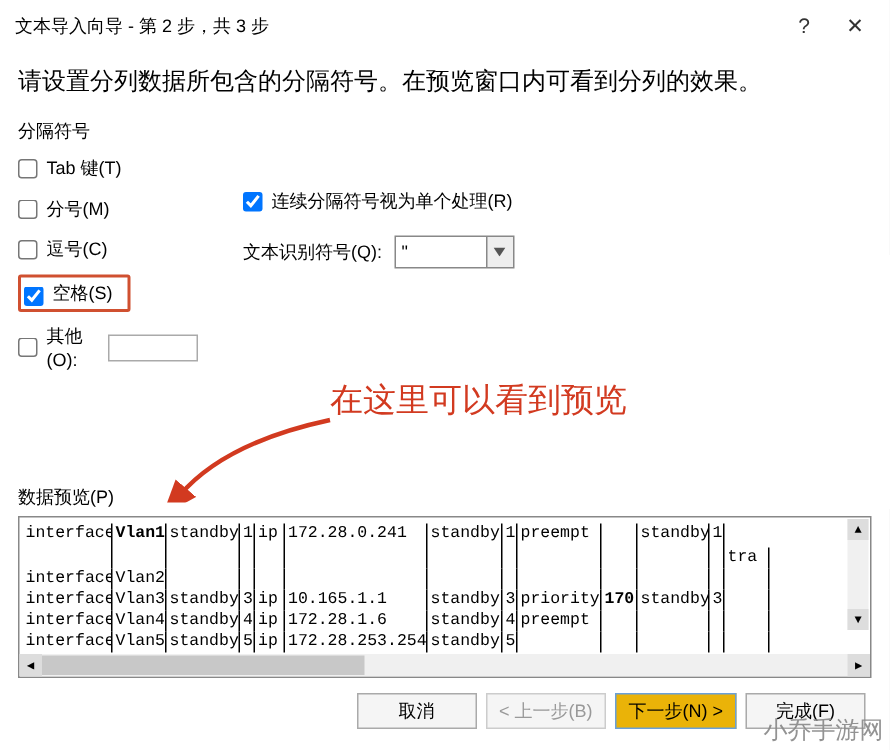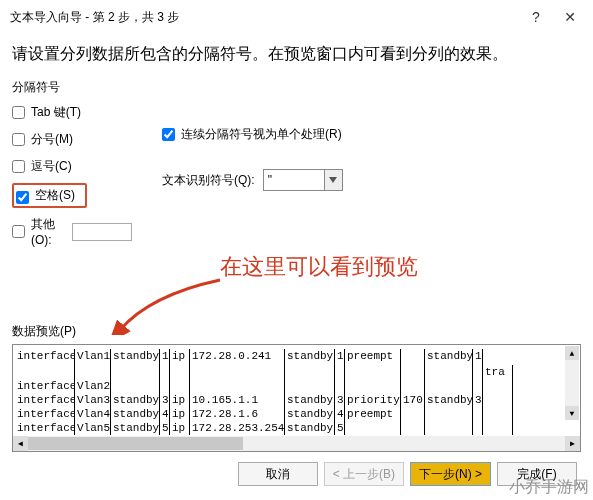--- a/index.html
+++ b/index.html
@@ -88,21 +88,21 @@
     align-items: flex-end;
   }
   input[type="checkbox"] {
     width: 13px;
     height: 13px;
     margin: 0 2px 0 0;
   }
   .right-col {
     display: flex;
     flex-direction: column;
-    gap: 24px;
+    gap: 12px;
     padding-top: 22px;
   }
   .qualifier-row {
     display: flex;
     align-items: center;
     gap: 8px;
   }
   .combo {
     display: inline-flex;
     align-items: center;
@@ -333,21 +333,21 @@
         </div>
       </div>
     </div>
 
     <div class="preview-label">数据预览(P)</div>
 
     <div class="preview-box">
       <div class="preview-content" id="preview-content">
         <div class="preview-row">
             <div class="preview-cell" style="width: 60px;">interface</div>
-            <div class="preview-cell" style="width: 36px;">Vlan1</div>
+            <div class="preview-cell" style="width: 36px; font-weight: bold;">Vlan1</div>
             <div class="preview-cell" style="width: 49px;">standby</div>
             <div class="preview-cell" style="width: 10px;">1</div>
             <div class="preview-cell" style="width: 20px;">ip</div>
             <div class="preview-cell" style="width: 95px;">172.28.0.241</div>
             <div class="preview-cell" style="width: 50px;">standby</div>
             <div class="preview-cell" style="width: 10px;">1</div>
             <div class="preview-cell" style="width: 56px;">preempt</div>
             <div class="preview-cell" style="width: 24px;"></div>
             <div class="preview-cell" style="width: 48px;">standby</div>
             <div class="preview-cell" style="width: 10px;">1</div>
@@ -371,21 +371,21 @@
           <div class="preview-row">
             <div class="preview-cell" style="width: 60px;">interface</div>
             <div class="preview-cell" style="width: 36px;">Vlan3</div>
             <div class="preview-cell" style="width: 49px;">standby</div>
             <div class="preview-cell" style="width: 10px;">3</div>
             <div class="preview-cell" style="width: 20px;">ip</div>
             <div class="preview-cell" style="width: 95px;">10.165.1.1</div>
             <div class="preview-cell" style="width: 50px;">standby</div>
             <div class="preview-cell" style="width: 10px;">3</div>
             <div class="preview-cell" style="width: 56px;">priority</div>
-            <div class="preview-cell" style="width: 24px;">170</div>
+            <div class="preview-cell" style="width: 24px; font-weight: bold;">170</div>
             <div class="preview-cell" style="width: 48px;">standby</div>
             <div class="preview-cell" style="width: 10px;">3</div>
             <div class="preview-cell" style="width: 30px;"></div>
           </div>
           <div class="preview-row">
             <div class="preview-cell" style="width: 60px;">interface</div>
             <div class="preview-cell" style="width: 36px;">Vlan4</div>
             <div class="preview-cell" style="width: 49px;">standby</div>
             <div class="preview-cell" style="width: 10px;">4</div>
             <div class="preview-cell" style="width: 20px;">ip</div>

